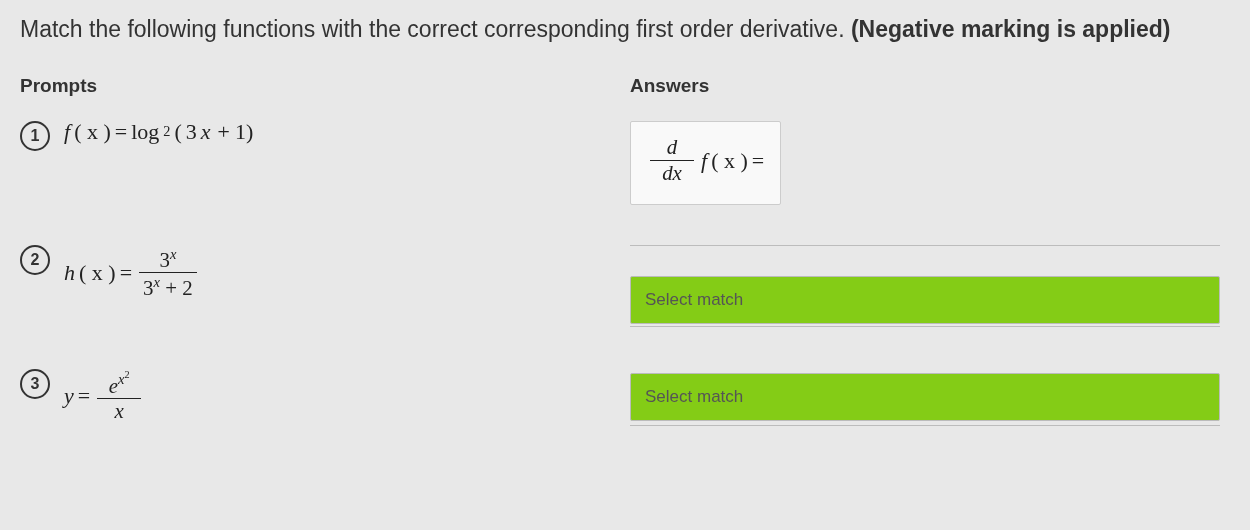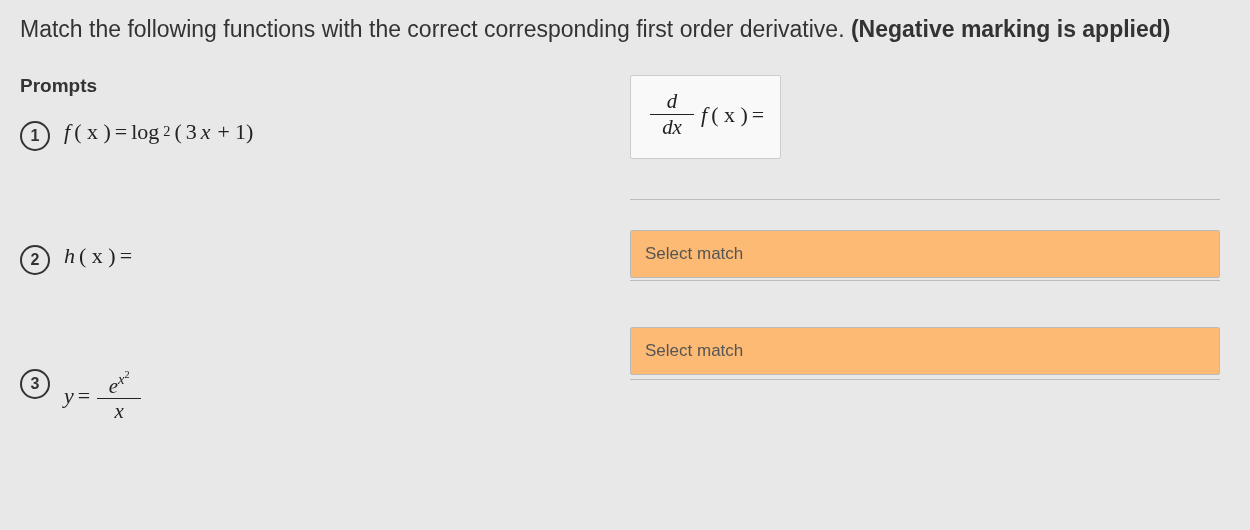--- a/index.html
+++ b/index.html
@@ -77,21 +77,21 @@
       line-height: 1.1;
     }
     .frac .line {
       border-top: 1.5px solid #222;
       width: 100%;
       min-width: 44px;
       height: 0;
     }
     .answer-select {
       border: 1px solid #bbb;
-      background: #fdba74;
+      background: #84cc16;
       padding: 12px 14px;
       color: #555;
       font-size: 17px;
       min-height: 48px;
       display: flex;
       align-items: center;
       margin-bottom: 54px;
       border-radius: 2px;
     }
     .answer-math-box {
@@ -142,40 +142,46 @@
     </div>
 
     <div class="prompt-row">
       <div class="badge">
           <span>2</span>
         </div>
       <div class="math">
         <span>h</span>
         <span class="rm">( x )</span>
         <span class="rm"> = </span>
+        <span class="frac">
+          <span class="top"><span class="rm">3</span><span class="sup">x</span></span>
+          <span class="line"></span>
+          <span class="bot"><span class="rm">3</span><span class="sup">x</span><span class="rm"> + 2</span></span>
+        </span>
       </div>
     </div>
 
     <div class="prompt-row" style="margin-bottom:0;">
       <div class="badge">
           <span>3</span>
         </div>
       <div class="math">
         <span>y</span>
         <span class="rm"> = </span>
         <span class="frac">
           <span class="top"><span>e</span><span class="sup"><span>x</span><sup class="rm" style="font-size:0.7em;">2</sup></span></span>
           <span class="line"></span>
           <span class="bot"><span>x</span></span>
         </span>
       </div>
     </div>
   </div>
 
   <div class="col answers-col">
+    <div class="col-header">Answers</div>
 
     
     <div class="answer-math-box">
       <div class="math">
         <span class="frac">
           <span class="top"><span>d</span></span>
           <span class="line"></span>
           <span class="bot"><span>dx</span></span>
         </span>
         <span>f</span>

